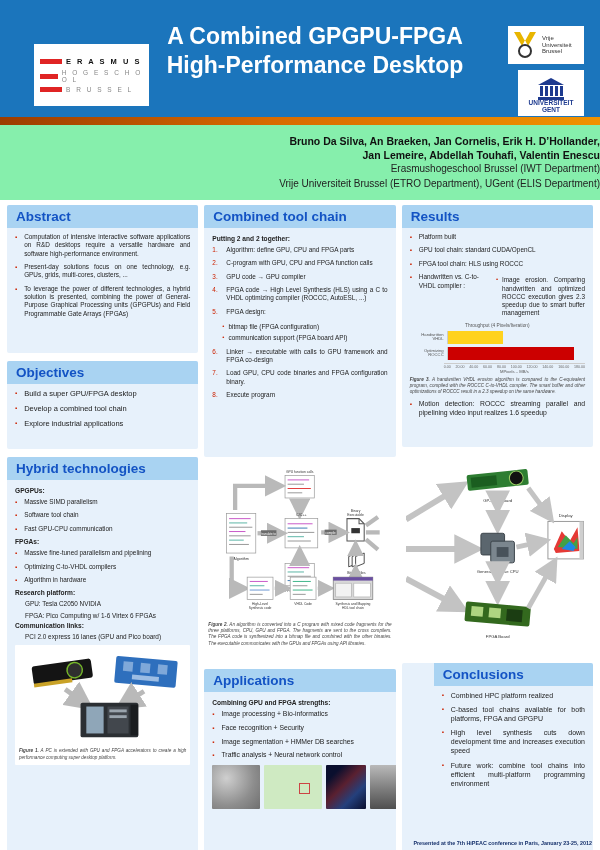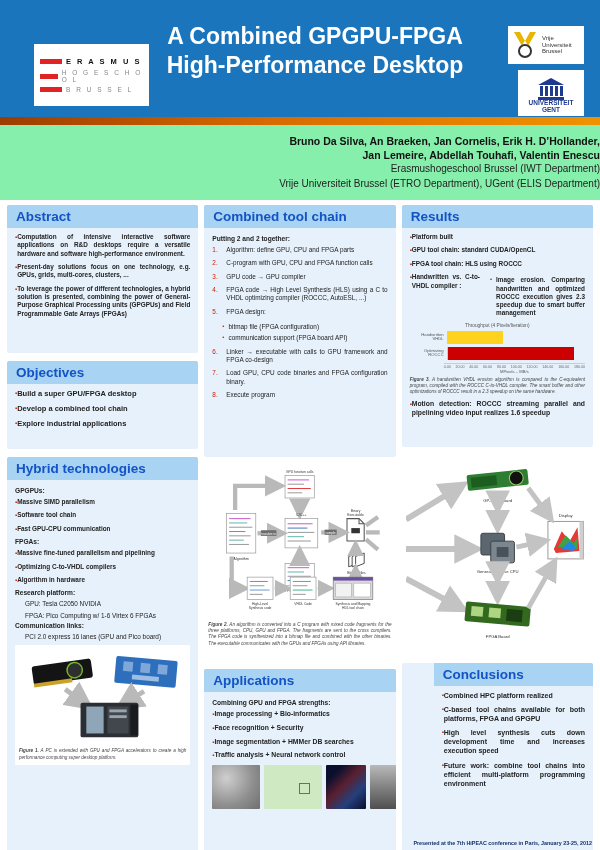--- a/index.html
+++ b/index.html
@@ -21,21 +21,21 @@
   
   .authors-band{height:75px;background:#86efac;text-align:right;padding-top:9px;box-sizing:border-box;}
   .authors-l{font-size:10.5px;font-weight:bold;color:#111;line-height:1.35;}
   .affil{font-size:10px;color:#222;line-height:1.45;}
   
   .columns{display:flex;gap:6px;padding:5px 7px 0 7px;height:690px;box-sizing:border-box;}
   .col{flex:1;display:flex;flex-direction:column;gap:8px;min-width:0;}
   .panel{background:#e7f1fb;border-radius:2px;overflow:hidden;display:flex;flex-direction:column;}
   .panel-head{background:#a9d3f2;padding:4px 9px 4px 9px;font-size:13.5px;font-weight:bold;color:#1353c4;flex:0 0 auto;}
   .panel-body{padding:5px 8px 4px 8px;flex:1 1 auto;}
-  .bullet{display:flex;gap:0;font-size:6.4px;line-height:1.3;margin:0 0 5px 0;text-align:justify;font-weight:bold;}
+  .bullet{display:flex;gap:7px;font-size:6.4px;line-height:1.3;margin:0 0 5px 0;text-align:justify;}
   .dot{color:#cc2200;font-size:6px;line-height:1.4;flex:0 0 auto;}
   .subrow{display:flex;gap:4px;font-size:6.4px;line-height:1.3;margin:3px 0 0 10px;}
   .sdot{color:#cc2200;font-size:6px;}
   .boldlead{font-size:6.6px;font-weight:bold;margin:2px 0 4px 0;}
   .step{display:flex;gap:4px;font-size:6.4px;line-height:1.3;margin:0 0 5px 0;text-align:justify;flex-wrap:wrap;}
   .stepnum{color:#cc2200;flex:0 0 10px;}
   .steptext{flex:1;min-width:0;}
   .substeps{flex-basis:100%;}
   
   .figbox{background:#fff;border-radius:1px;padding:4px;}

